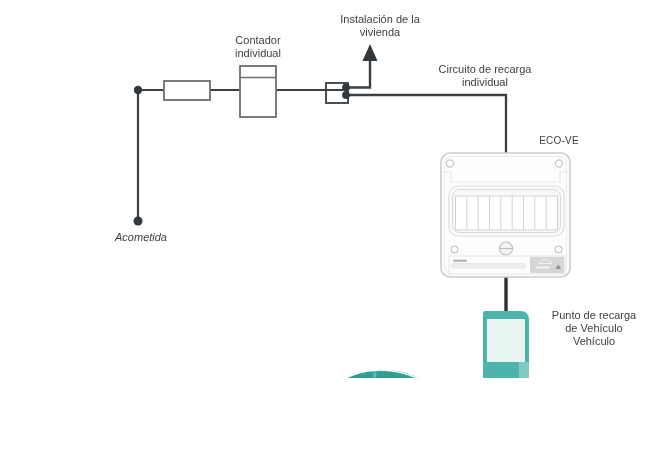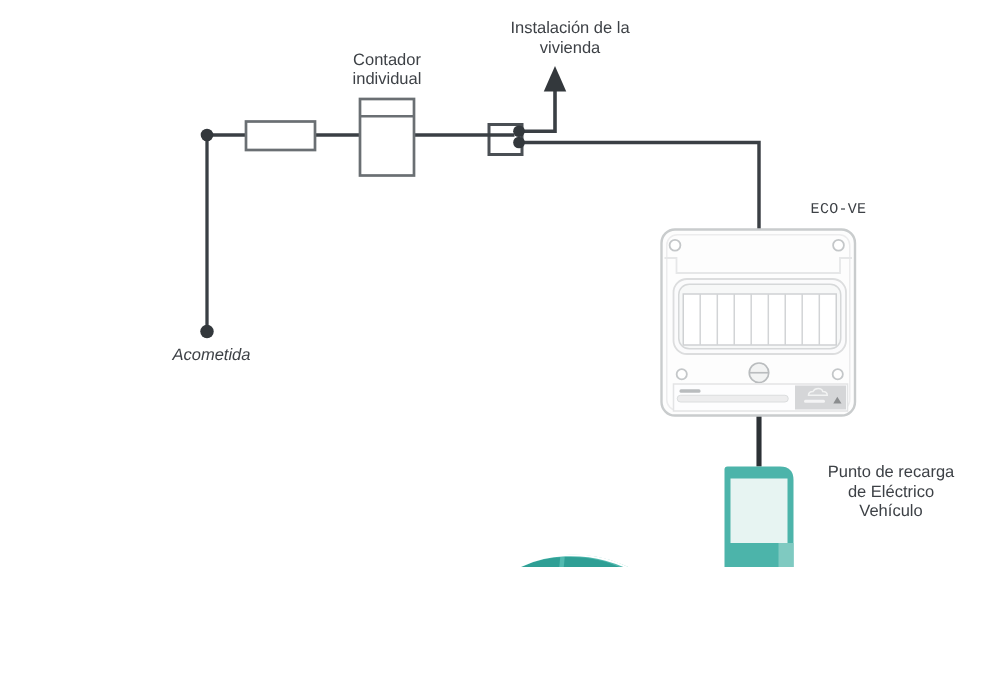--- a/index.html
+++ b/index.html
@@ -177,28 +177,32 @@
   <div class="lbl" style="left:333px;top:13px;">
     <div>Instalación de la</div>
     <div>vivienda</div>
   </div>
 
   <div class="lbl" style="left:211px;top:34px;text-align:center;">
     <div>Contador</div>
     <div>individual</div>
   </div>
 
-
-  <div class="lbl small" style="left:512px;top:134px;font-family:Liberation Mono, monospace;">
+  <div class="lbl" style="left:438px;top:63px;">
+    <div>Circuito de recarga</div>
+    <div>individual</div>
+  </div>
+
+  <div class="lbl small" style="left:512px;top:134px;">
     <div>ECO-VE</div>
   </div>
 
   <div class="lbl" style="left:94px;top:231px;font-style:italic;">
     <div>Acometida</div>
   </div>
 
   <div class="lbl" style="left:547px;top:309px;">
     <div>Punto de recarga</div>
-    <div>de Eléctrico</div>
+    <div>de Vehículo</div>
     <div>Vehículo</div>
   </div>
 
 </div>
 
 </body></html>

